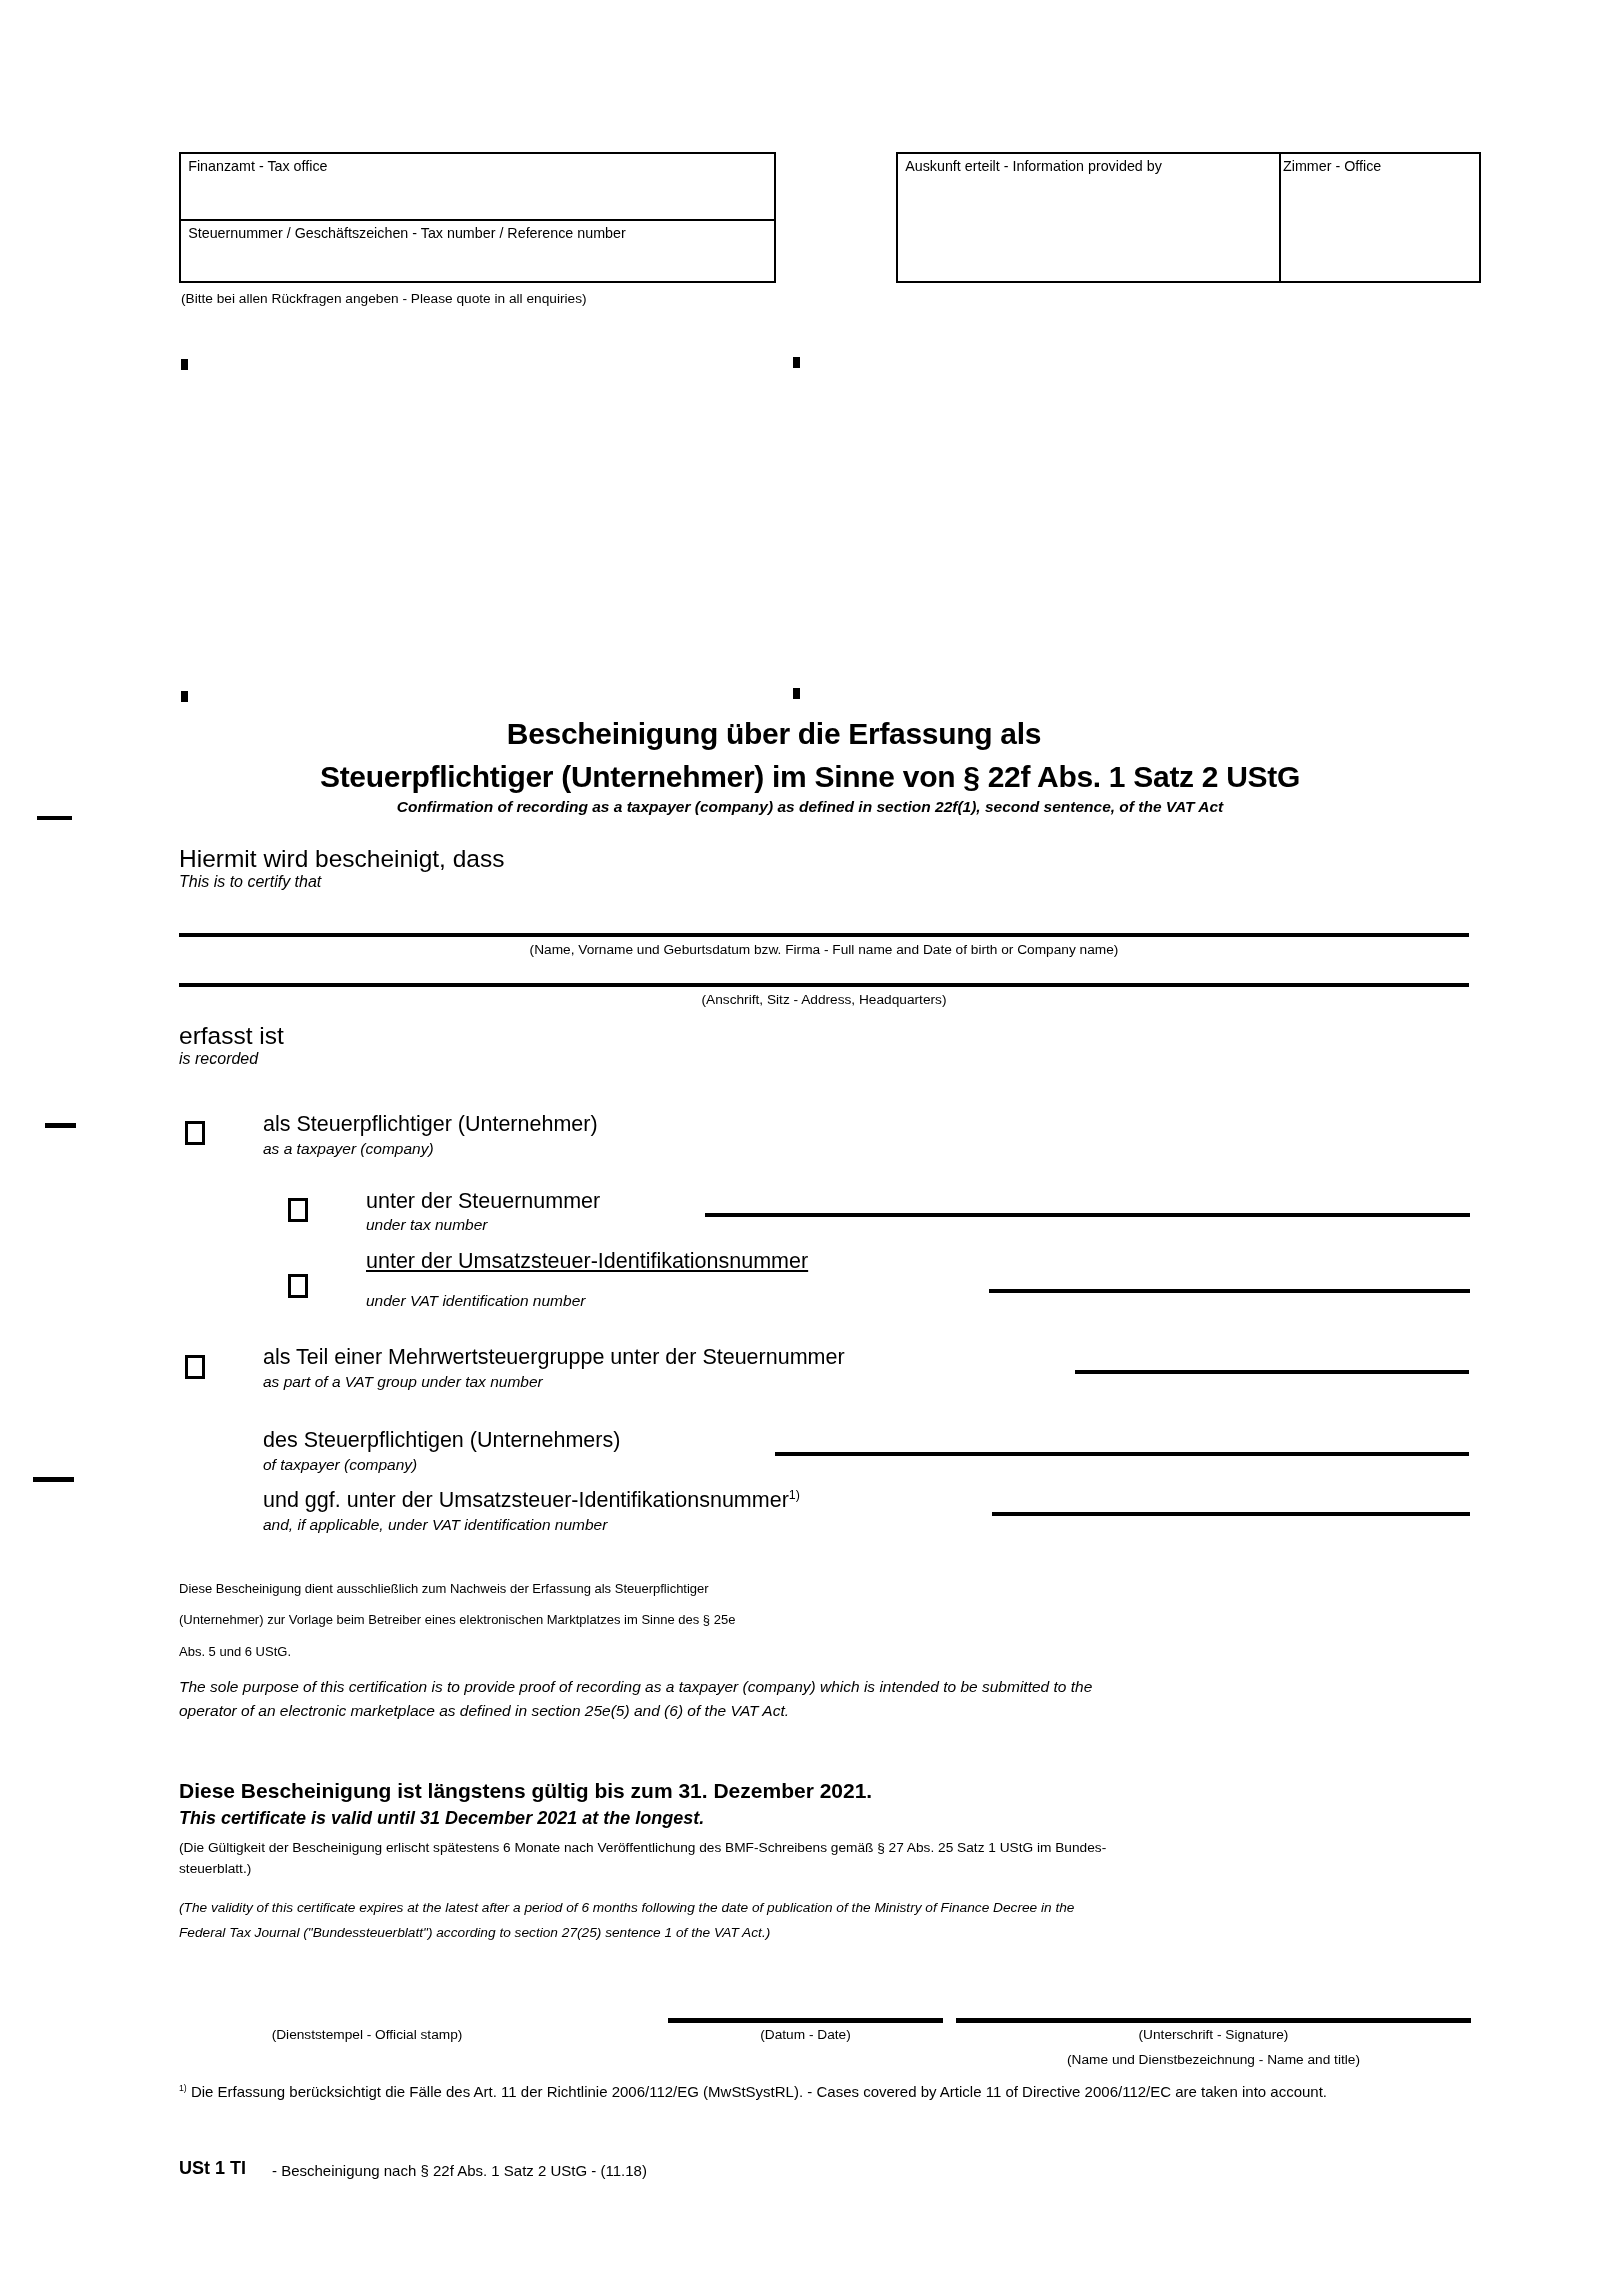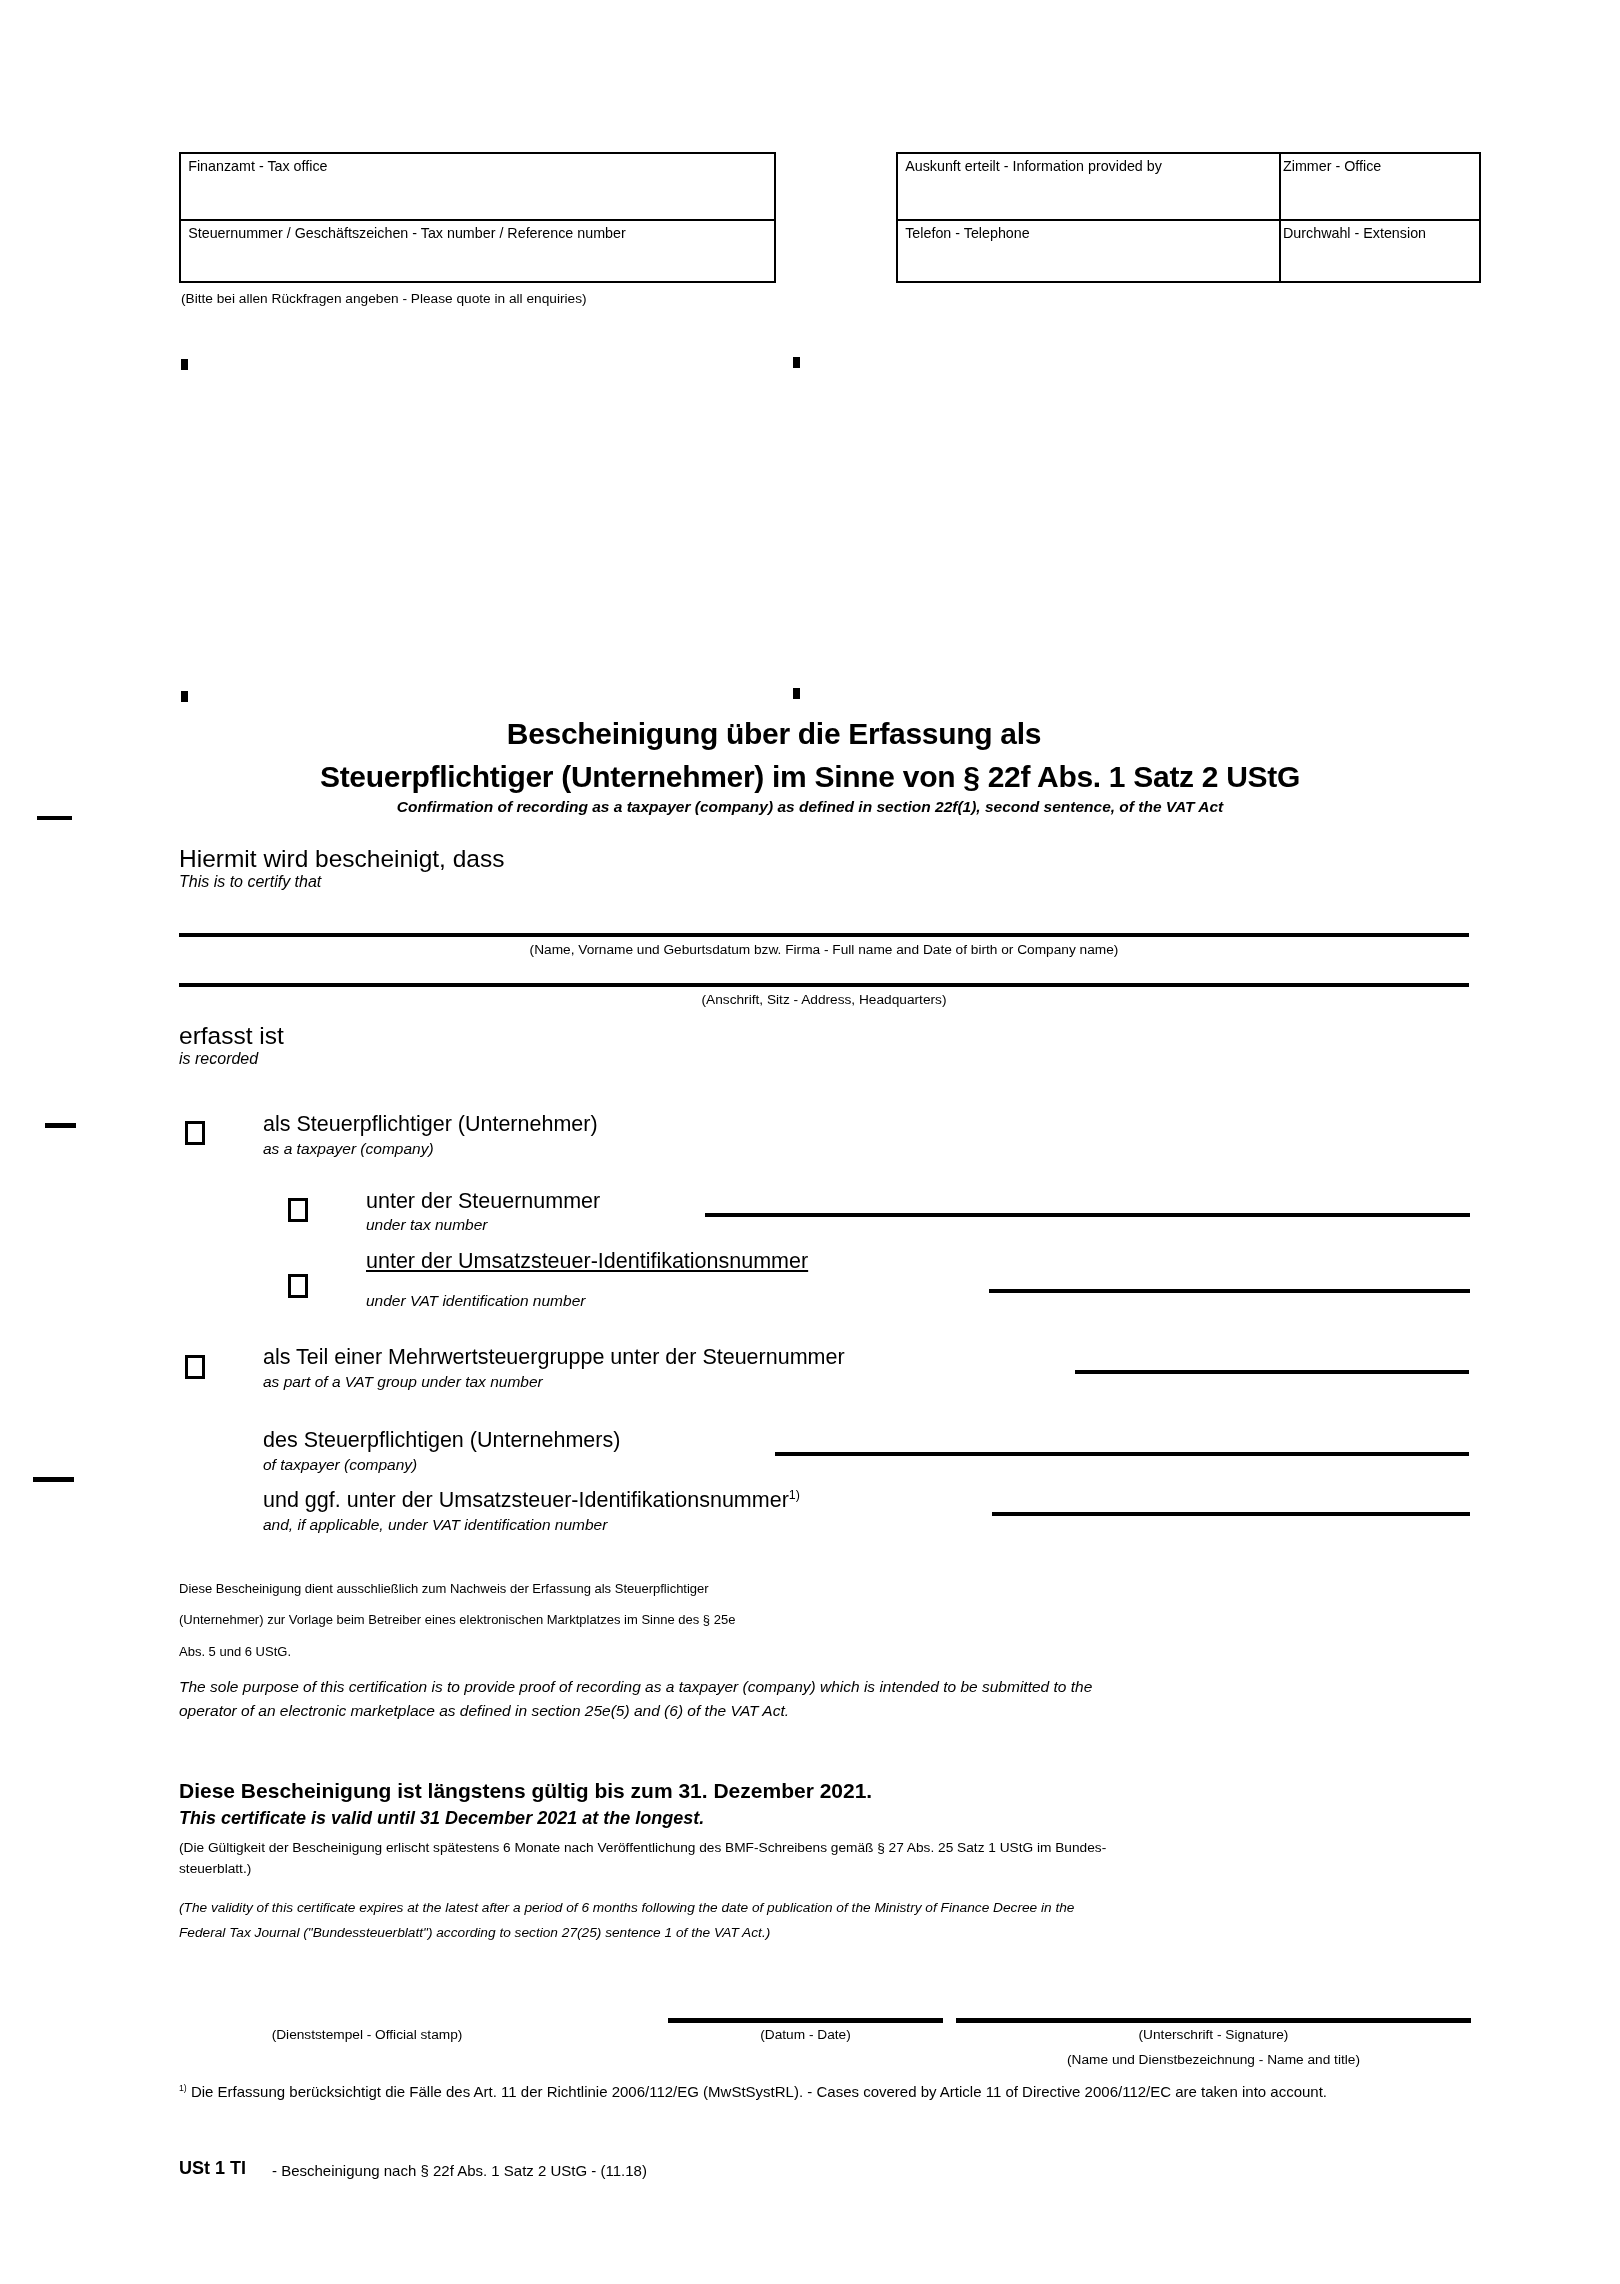--- a/index.html
+++ b/index.html
@@ -155,24 +155,20 @@
       <span class="hdr-label">Steuernummer / Geschäftszeichen - Tax number / Reference number</span>
     </div>
   </div>
   <span class="abs" style="left:181px; top:291px; font-size:13.7px;">(Bitte bei allen Rückfragen angeben - Please quote in all enquiries)</span>
 
   <div class="hdr-box" style="left:896px; top:152px; width:585px; height:131px;">
     <div class="hdr-row" style="height:65px;">
       <span class="hdr-label">Auskunft erteilt - Information provided by</span>
       <span class="hdr-label" style="left:385px;">Zimmer - Office</span>
     </div>
-    <div class="hdr-row" style="height:65px;">
-      <span class="hdr-label">Telefon - Telephone</span>
-      <span class="hdr-label" style="left:385px;">Durchwahl - Extension</span>
-    </div>
     <div class="vdiv" style="left:381px;"></div>
   </div>
 
   <div class="sq-mark" style="left:181px; top:359px; width:6.6px; height:10.8px;"></div>
   <div class="sq-mark" style="left:793px; top:357px; width:6.6px; height:10.8px;"></div>
 
   <div class="sq-mark" style="left:181px; top:691px; width:6.6px; height:10.8px;"></div>
   <div class="sq-mark" style="left:793px; top:688px; width:6.6px; height:10.8px;"></div>
 
   <div class="dash-mark" style="left:37px; top:816px; width:35px; height:4.2px;"></div>

